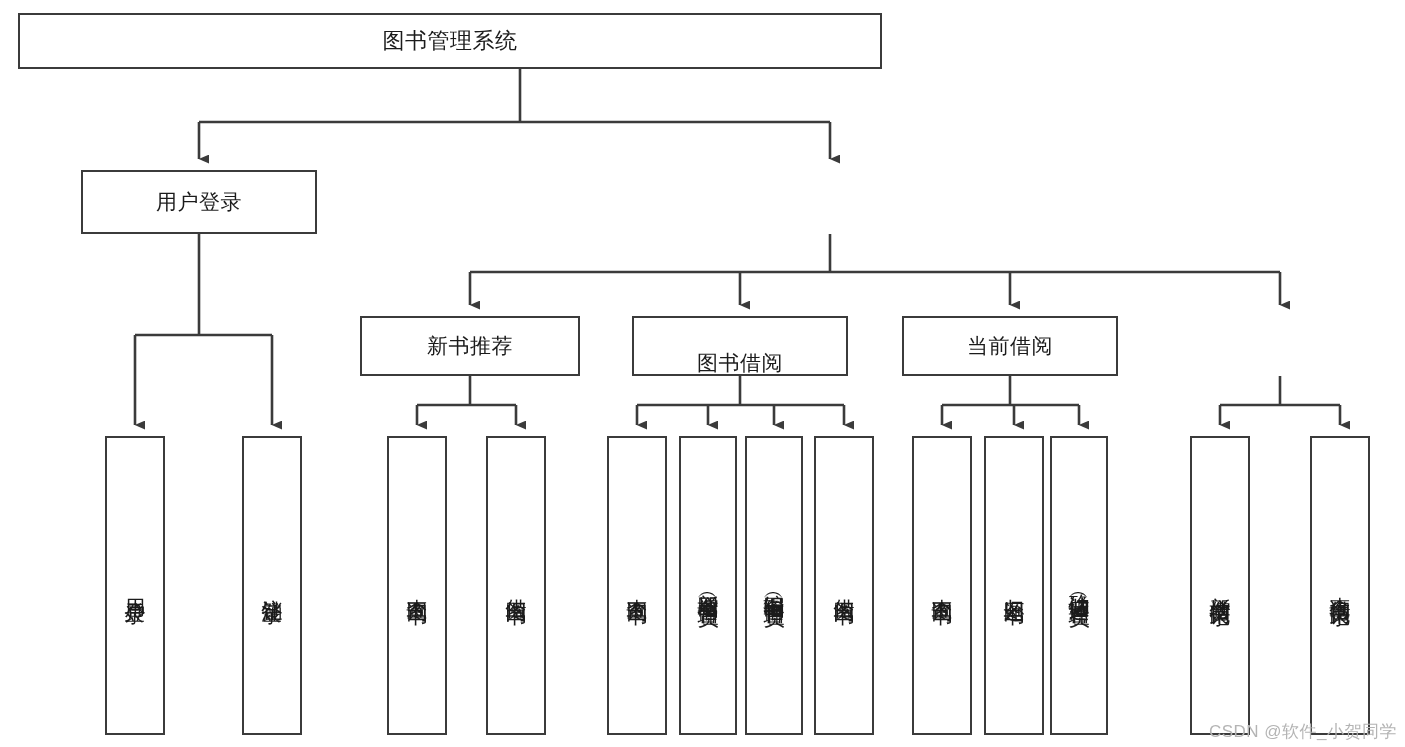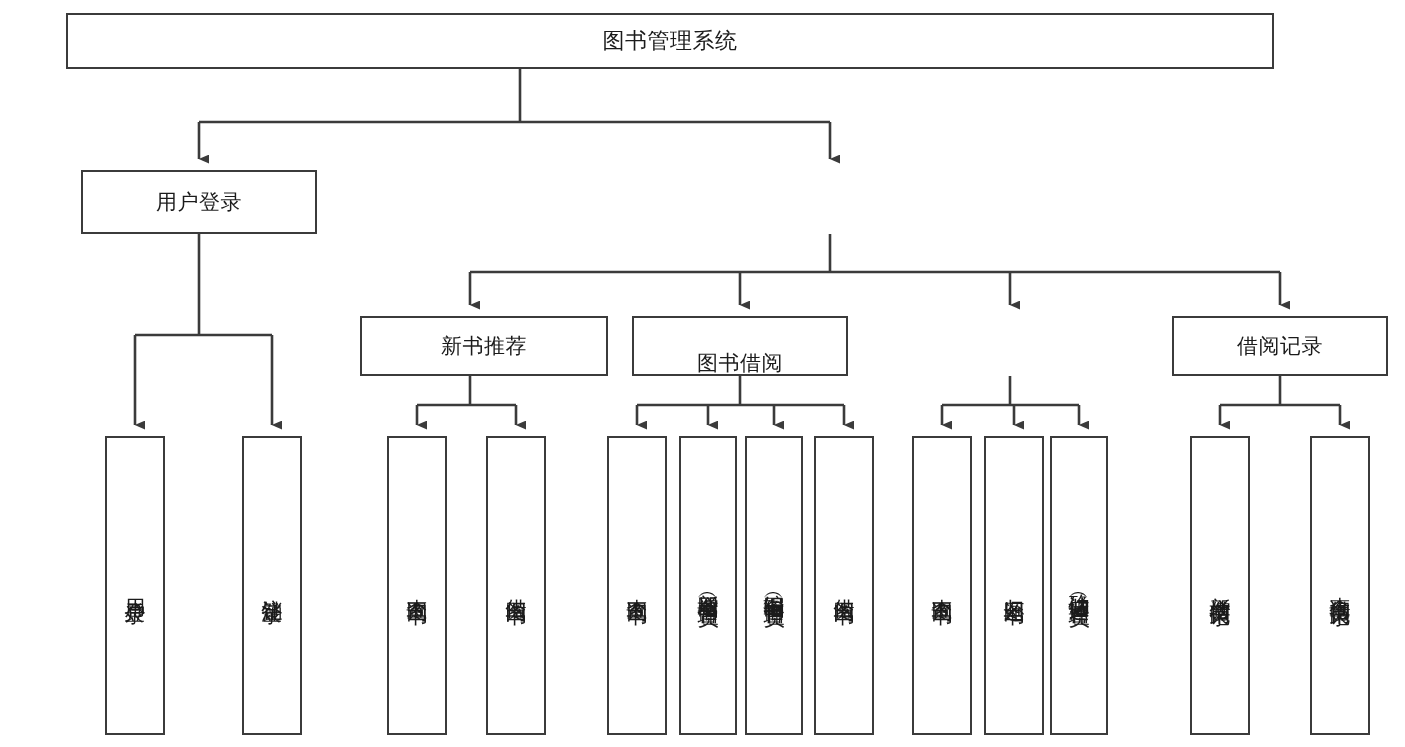--- a/index.html
+++ b/index.html
@@ -116,36 +116,36 @@
         <path d="M 942 405 L 942 425" class="link-line" marker-end="url(#arrowhead)"></path>
         <path d="M 1014 405 L 1014 425" class="link-line" marker-end="url(#arrowhead)"></path>
         <path d="M 1079 405 L 1079 425" class="link-line" marker-end="url(#arrowhead)"></path>
         <path d="M 1280 376 L 1280 405" class="link-line"></path>
         <path d="M 1220 405 L 1340 405" class="link-line"></path>
         <path d="M 1220 405 L 1220 425" class="link-line" marker-end="url(#arrowhead)"></path>
         <path d="M 1340 405 L 1340 425" class="link-line" marker-end="url(#arrowhead)"></path>
       </g>
   </svg>
 
-  <div class="node root horizontal" style="left: 18px; top: 13px; width: 1208px; height: 56px; margin-left: 48px;">
+  <div class="node root horizontal" style="left: 18px; top: 13px; width: 864px; height: 56px;">
     <span class="node-label">图书管理系统</span>
   </div>
 
   <div class="node horizontal" style="left: 81px; top: 170px; width: 236px; height: 64px;">
     <span class="node-label">用户登录</span>
   </div>
 
-  <div class="node horizontal" style="left: 360px; top: 316px; width: 248px; height: 60px;">
+  <div class="node horizontal" style="left: 360px; top: 316px; width: 220px; height: 60px;">
     <span class="node-label">新书推荐</span>
   </div>
   <div class="node horizontal" style="left: 632px; top: 316px; width: 216px; height: 60px; align-items: flex-end;">
     <span class="node-label">图书借阅</span>
   </div>
-  <div class="node horizontal" style="left: 1172px; top: 316px; width: 216px; height: 60px;">
-    <span class="node-label">借阅记录</span>
+  <div class="node horizontal" style="left: 902px; top: 316px; width: 216px; height: 60px;">
+    <span class="node-label">当前借阅</span>
   </div>
 
   <div class="node vertical" style="left: 105px; top: 436px; width: 60px; height: 299px;">
     <span class="node-label">用户登录</span>
   </div>
   <div class="node vertical" style="left: 242px; top: 436px; width: 60px; height: 299px;">
     <span class="node-label">注销登录</span>
   </div>
   <div class="node vertical" style="left: 387px; top: 436px; width: 60px; height: 299px;">
     <span class="node-label">查询图书</span>
@@ -174,13 +174,14 @@
   <div class="node vertical" style="left: 1050px; top: 436px; width: 58px; height: 299px;">
     <span class="node-label">确认归还（管理员）</span>
   </div>
   <div class="node vertical" style="left: 1190px; top: 436px; width: 60px; height: 299px;">
     <span class="node-label">新增借阅记录</span>
   </div>
   <div class="node vertical" style="left: 1310px; top: 436px; width: 60px; height: 299px;">
     <span class="node-label">查询借阅记录</span>
   </div>
 
+  <div class="watermark">CSDN @软件_小贺同学</div>
 </div>
 
 </body></html>

